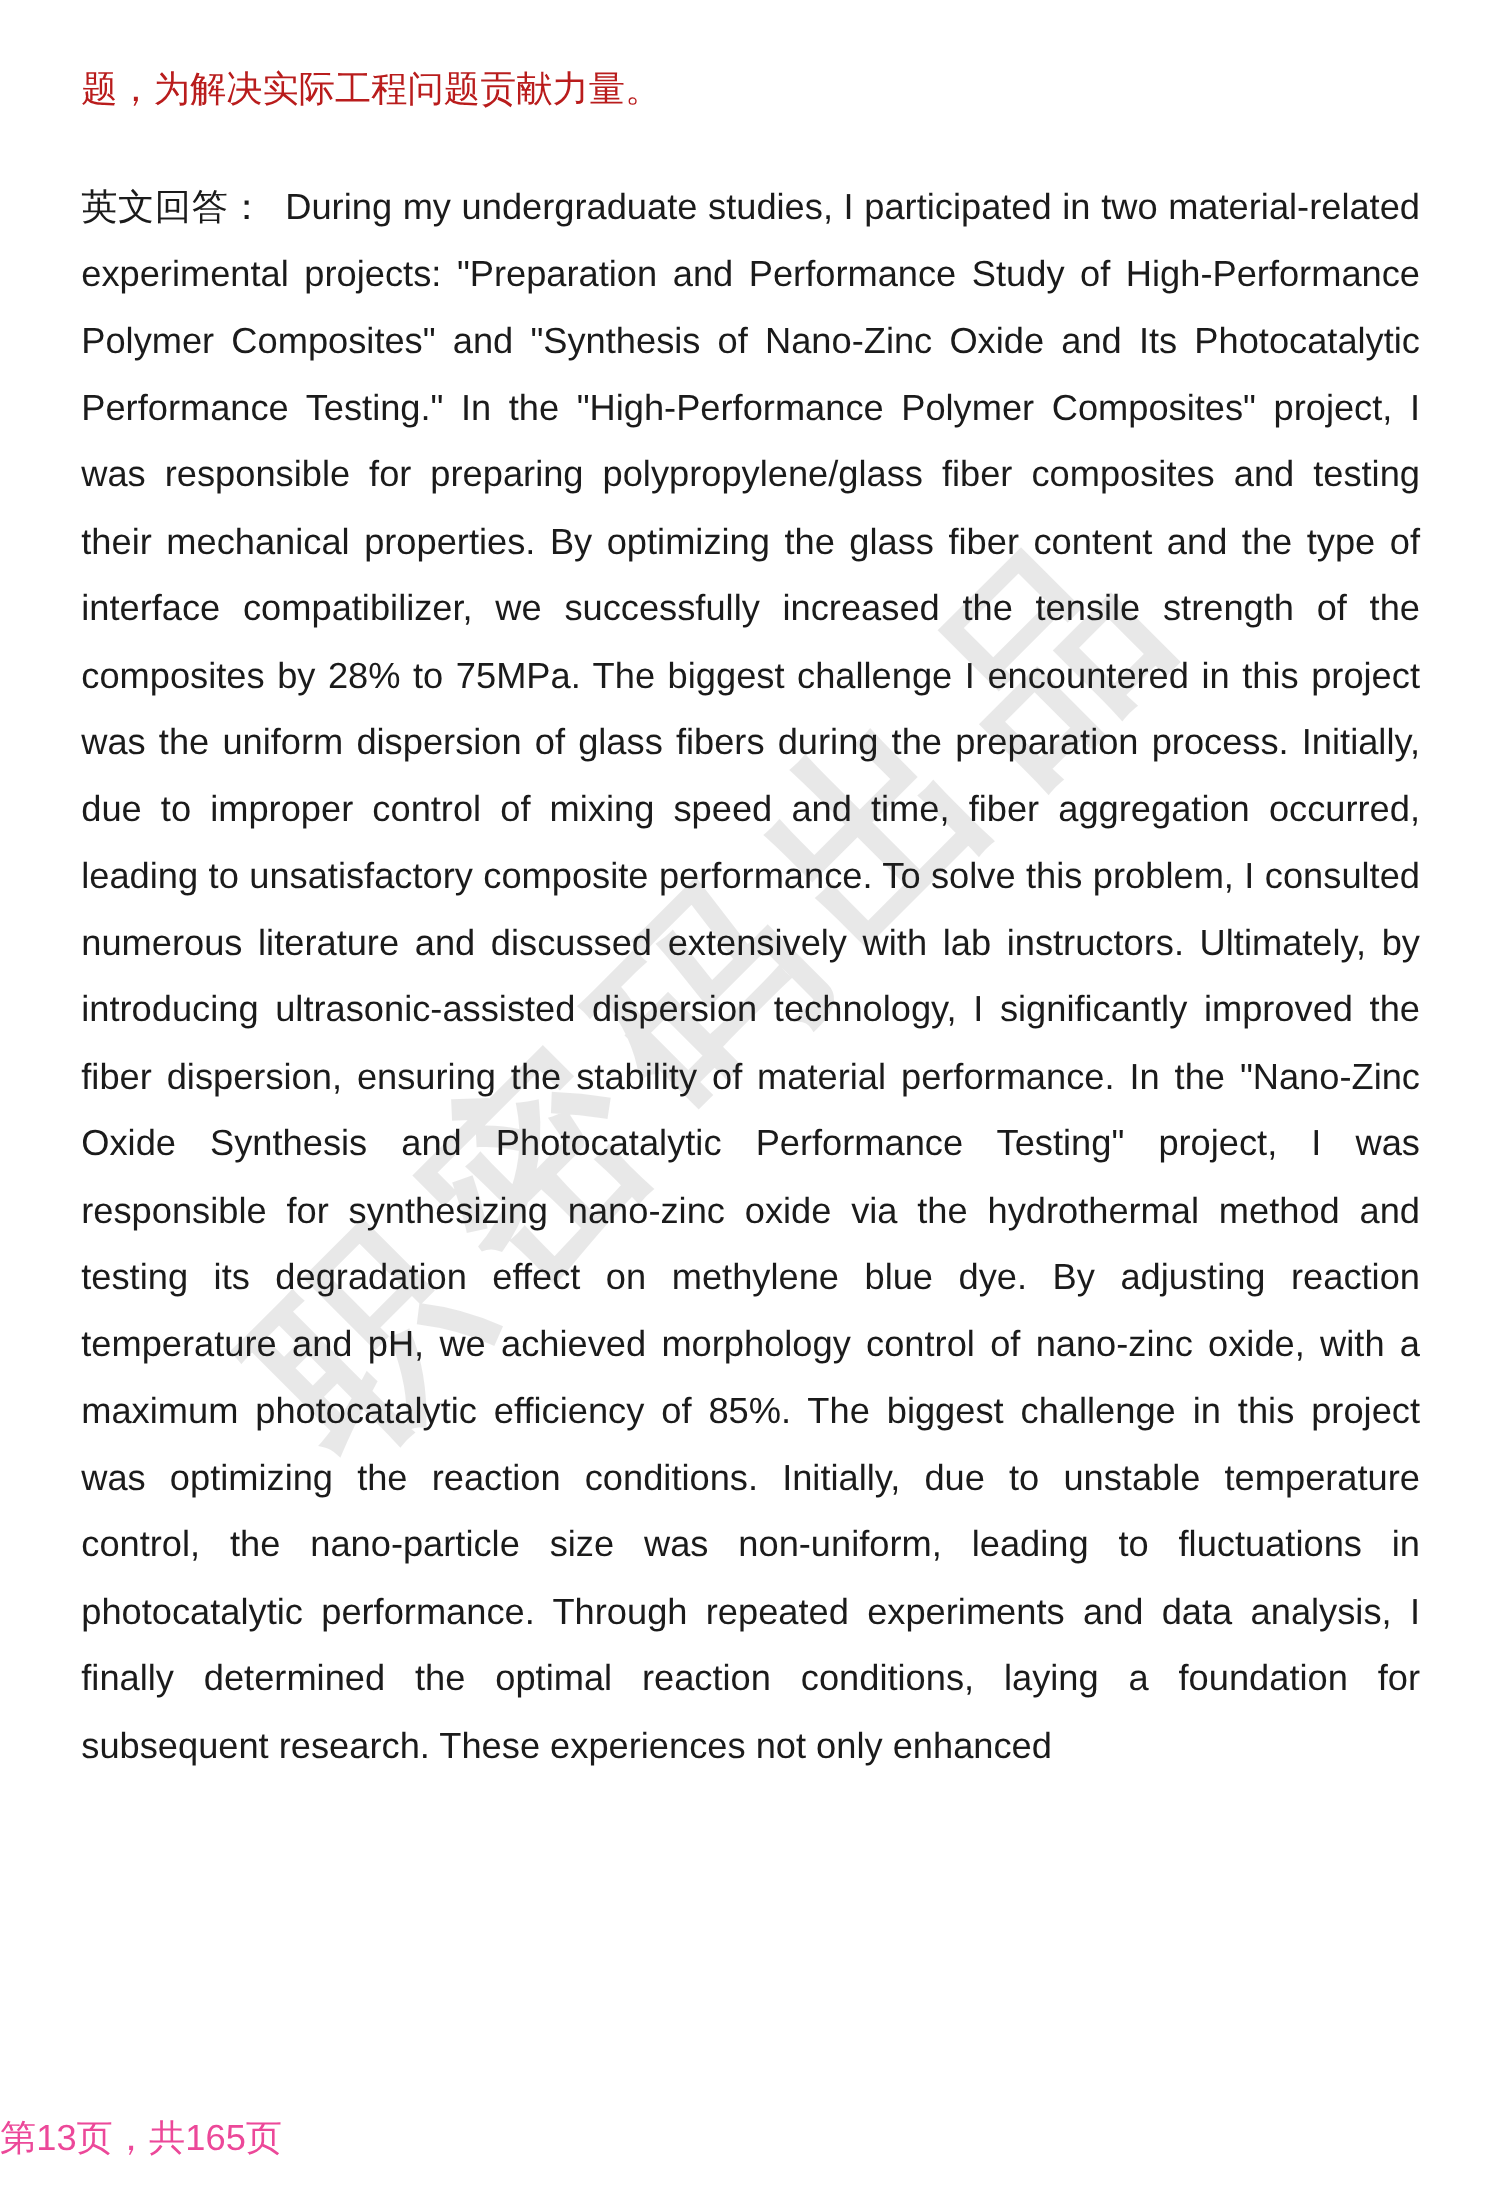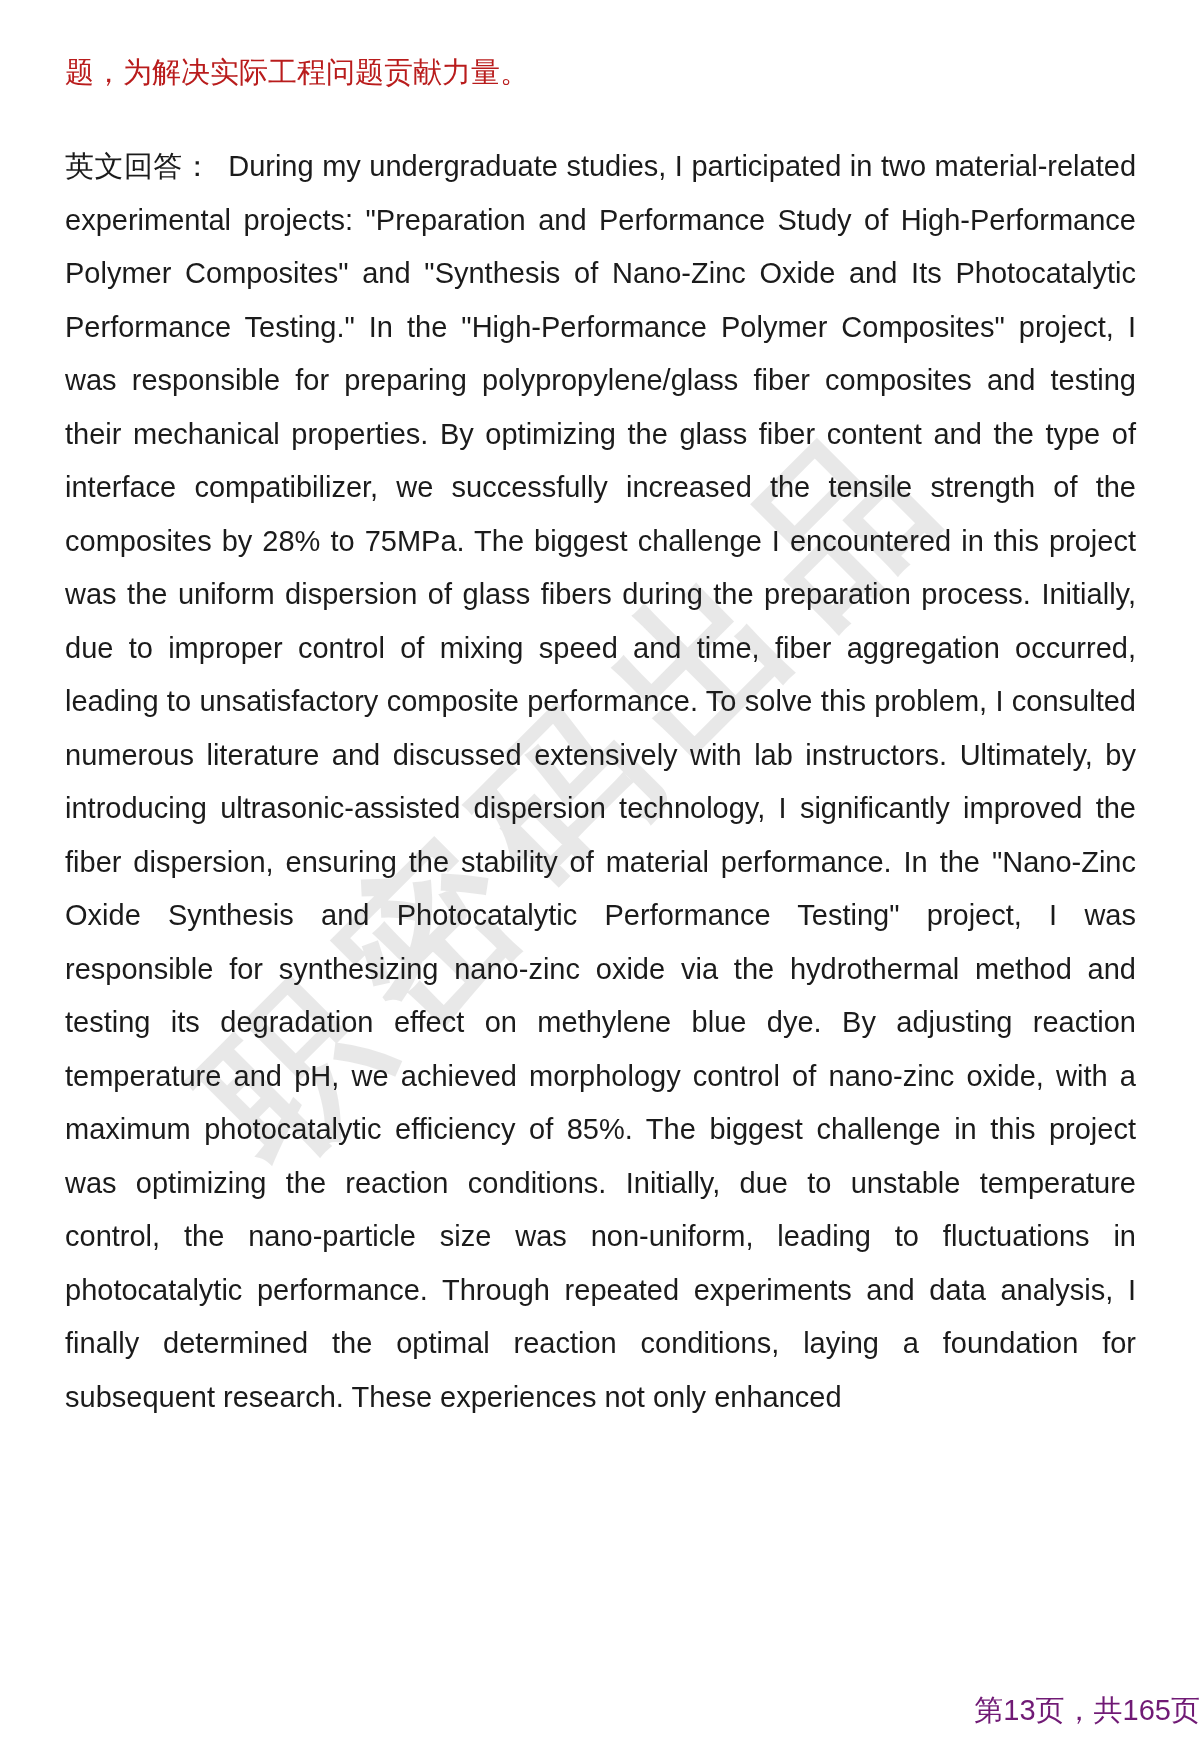--- a/index.html
+++ b/index.html
@@ -51,23 +51,23 @@
     color: #1b1b1b;
   }
   .answer-label {
     margin-right: 16px;
   }
   .footer {
     position: absolute;
     left: 0;
     right: 0;
     bottom: 24px;
-    text-align: right;
+    text-align: left;
     font-size: 29px;
-    color: #701a75;
+    color: #ec4899;
     z-index: 2;
   }
 </style>
 </head>
 <body>
 
 <div class="page">
 
   <div class="watermark">职密码出品</div>
 

